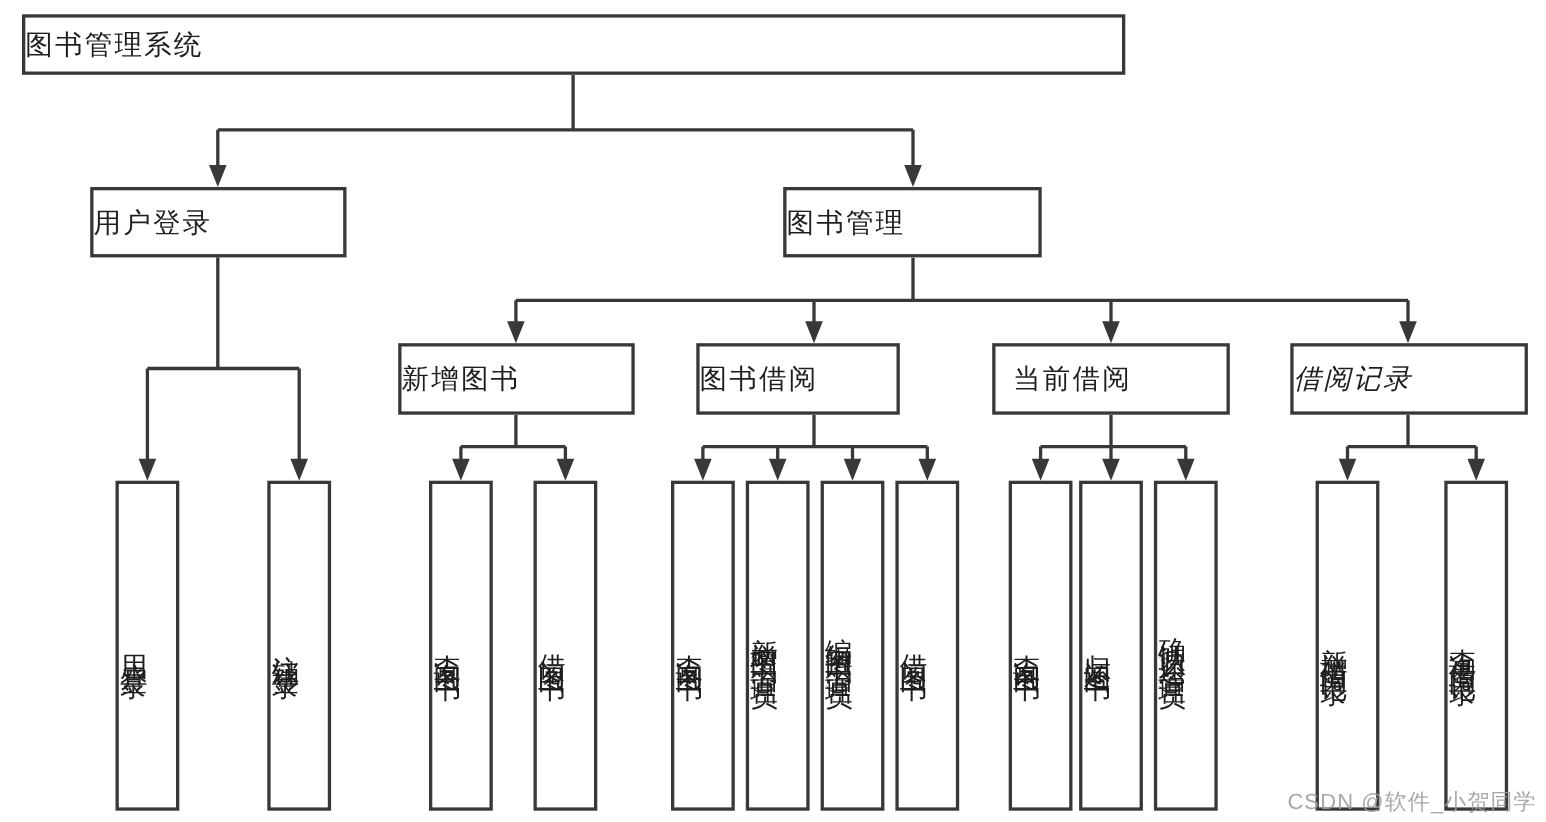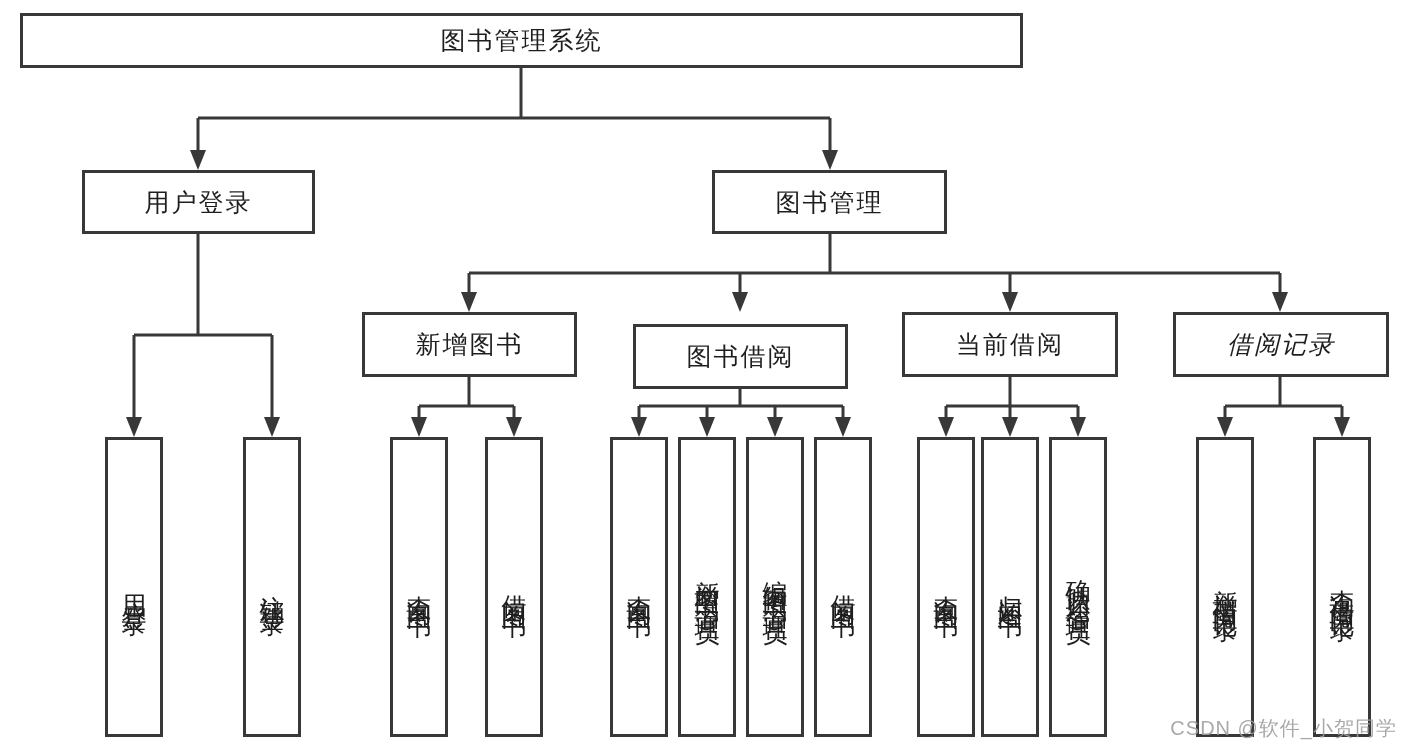--- a/index.html
+++ b/index.html
@@ -18,21 +18,20 @@
     z-index: 1;
   }
   .box {
     position: absolute;
     box-sizing: border-box;
     background: #ffffff;
     border: 3px solid #383838;
     color: #1e1e1e;
     display: flex;
     align-items: center;
-    justify-content: center;
     z-index: 2;
   }
   .hbox {
     font-size: 25px;
     letter-spacing: 2px;
     white-space: nowrap;
   }
   .vbox {
     width: 58px;
     top: 437px;
@@ -103,24 +102,24 @@
   <div class="box hbox" style="left:82px; top:170px; width:233px; height:64px;">
     <span>用户登录</span>
   </div>
   <div class="box hbox" style="left:712px; top:170px; width:235px; height:64px;">
     <span>图书管理</span>
   </div>
 
   <div class="box hbox" style="left:362px; top:312px; width:215px; height:65px;">
     <span>新增图书</span>
   </div>
-  <div class="box hbox" style="left:633px; top:312px; width:215px; height:65px;margin-top:12px;">
+  <div class="box hbox" style="left:633px; top:312px; width:185px; height:65px;">
     <span>图书借阅</span>
   </div>
-  <div class="box hbox" style="left:902px; top:312px; width:216px; height:65px;">
+  <div class="box hbox" style="left:902px; top:312px; width:216px; height:65px;padding-left:16px;">
     <span>当前借阅</span>
   </div>
   <div class="box hbox" style="left:1173px; top:312px; width:216px; height:65px;font-style:italic;">
     <span>借阅记录</span>
   </div>
 
   <div class="box vbox" style="left:105px;">
     <span class="vtext">用户登录</span>
   </div>
   <div class="box vbox" style="left:243px;">

